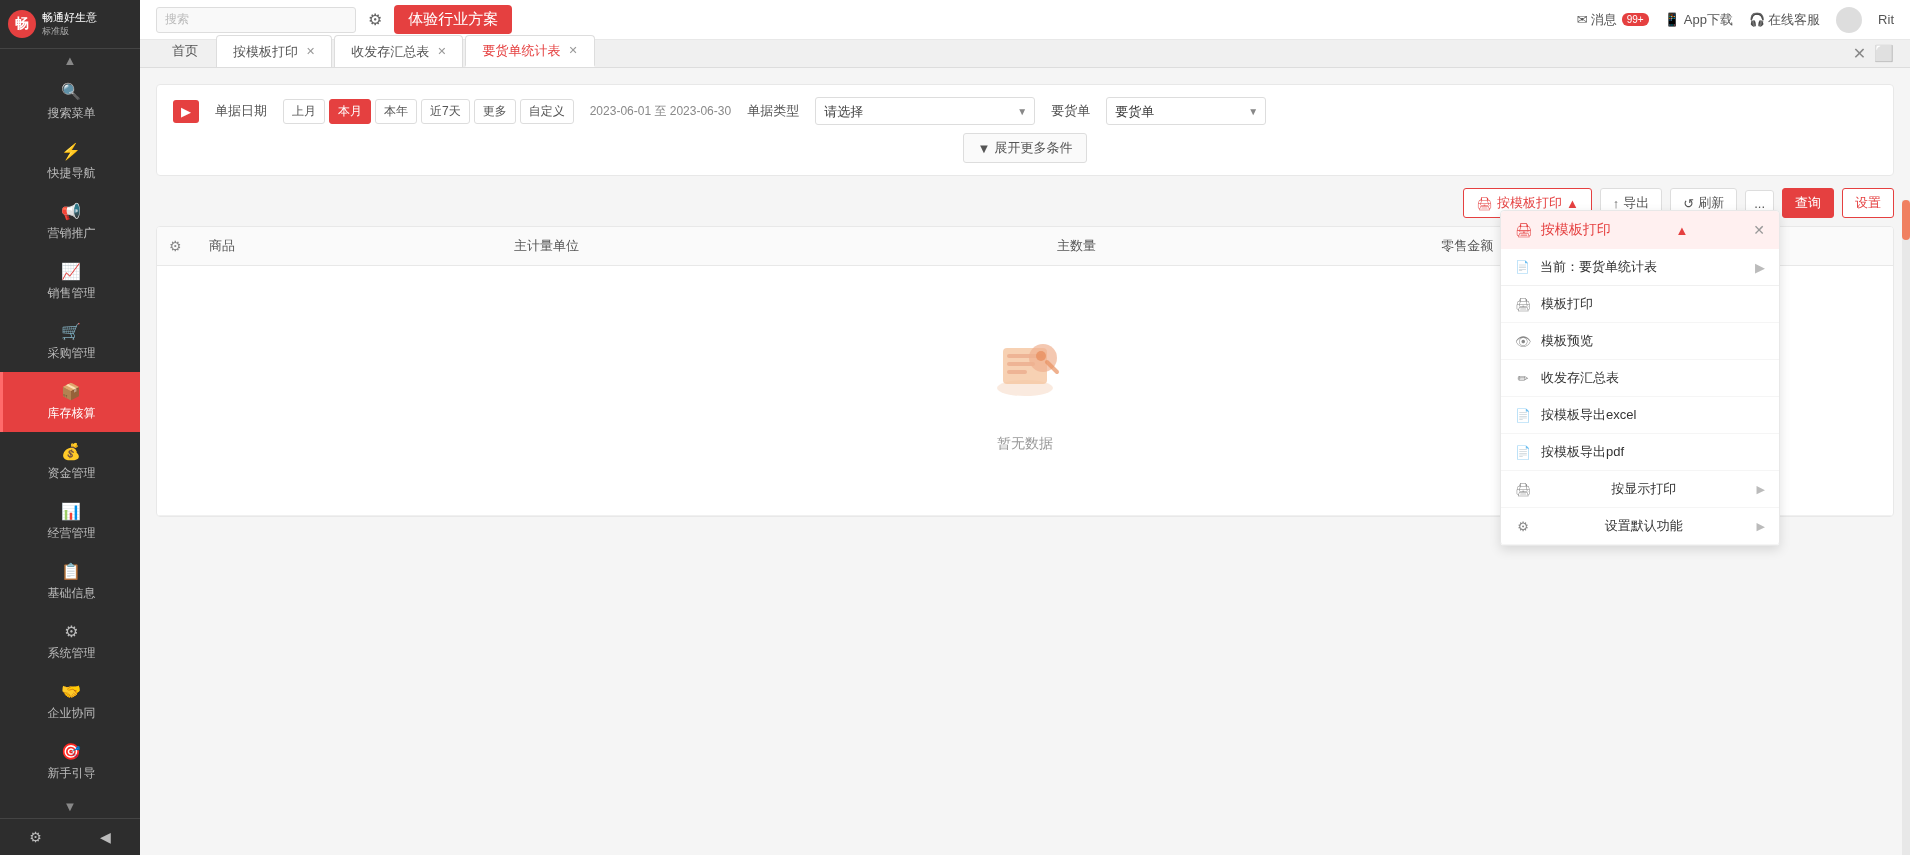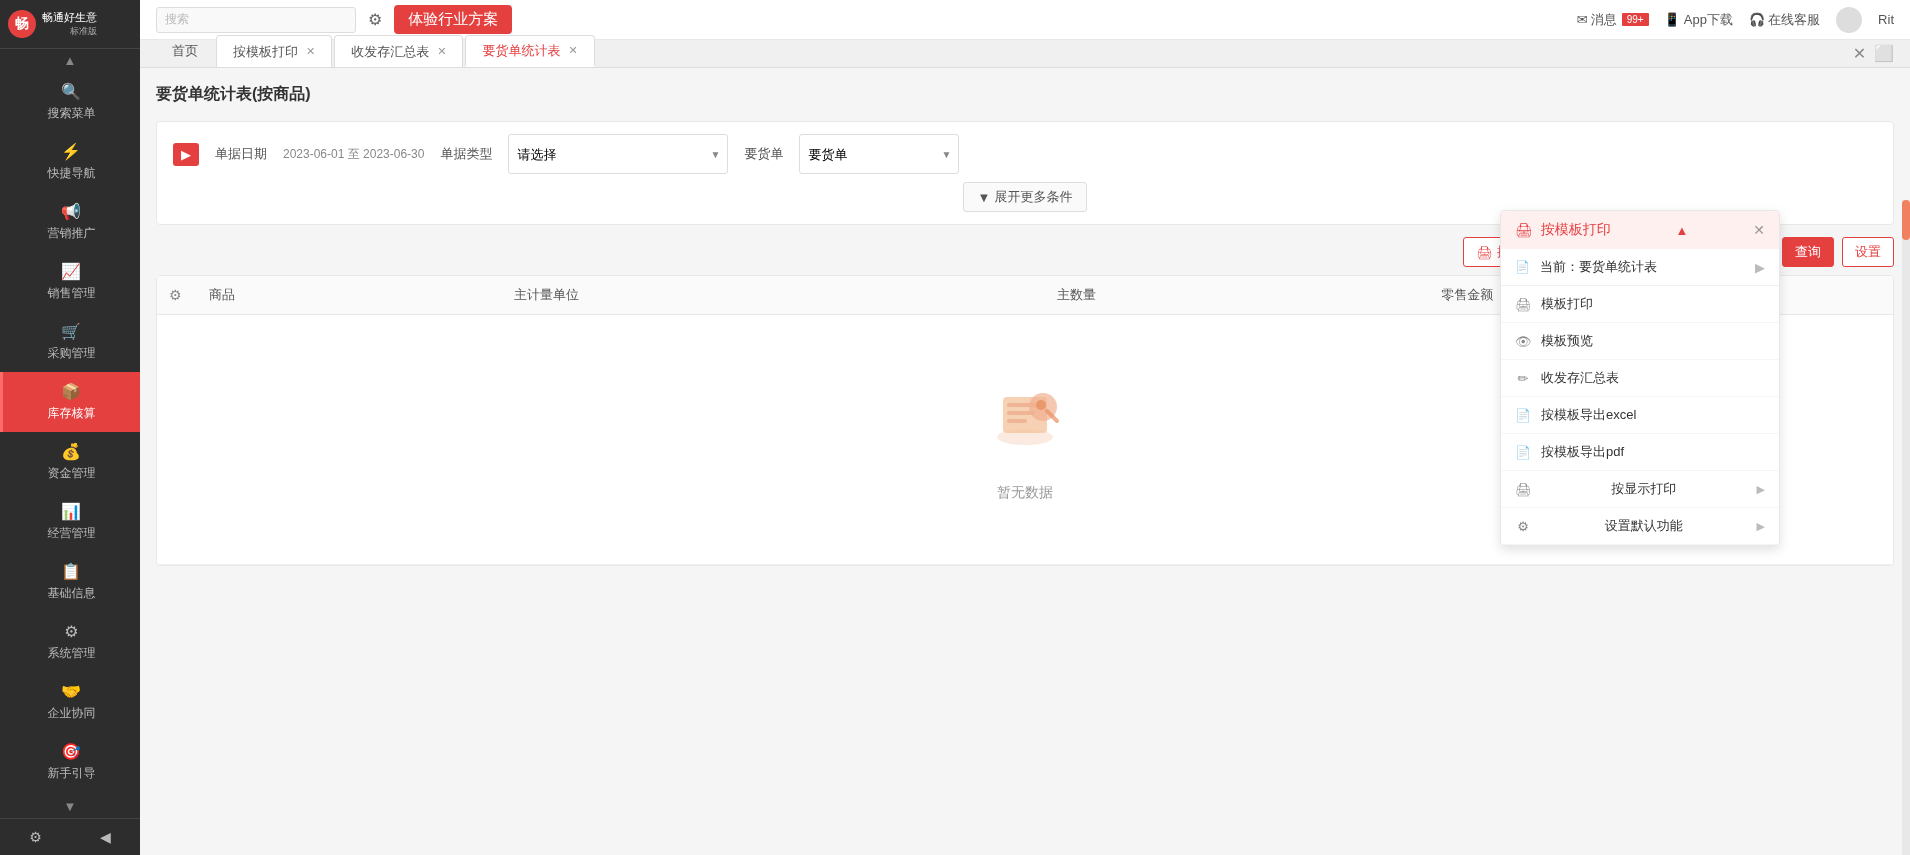--- a/index.html
+++ b/index.html
@@ -6,40 +6,40 @@
     body { background: #f5f5f5; font-size: 13px; color: #333; overflow: hidden; }
     
     
     .app-container { display: flex; height: 855px; width: 1910px; }
     
     
     .sidebar { width: 140px; background: #2d2d2d; color: #ccc; display: flex; flex-direction: column; flex-shrink: 0; }
     .sidebar-logo { padding: 10px 8px; border-bottom: 1px solid #444; display: flex; align-items: center; gap: 6px; }
     .sidebar-logo-icon { width: 28px; height: 28px; background: #e54040; border-radius: 50%; display: flex; align-items: center; justify-content: center; color: white; font-size: 14px; font-weight: bold; flex-shrink: 0; }
     .sidebar-logo-text { font-size: 11px; color: #fff; line-height: 1.3; }
-    .sidebar-logo-badge { font-size: 9px; color: #aaa; text-align: right; }
+    .sidebar-logo-badge { font-size: 9px; color: #aaa; }
     .sidebar-scroll { flex: 1; overflow-y: auto; }
     .sidebar-scroll::-webkit-scrollbar { width: 4px; }
     .sidebar-scroll::-webkit-scrollbar-thumb { background: #555; }
     .sidebar-item { display: flex; flex-direction: column; align-items: center; padding: 10px 0; cursor: pointer; border-left: 3px solid transparent; font-size: 12px; color: #bbb; gap: 4px; }
     .sidebar-item.active { background: #e54040; color: #fff; border-left-color: #ff6b6b; }
     .sidebar-item-icon { font-size: 16px; }
     .sidebar-bottom { padding: 10px 0; border-top: 1px solid #444; display: flex; justify-content: space-around; }
     .sidebar-bottom-btn { color: #bbb; font-size: 14px; cursor: pointer; }
 
     
     .main { flex: 1; display: flex; flex-direction: column; overflow: hidden; }
     
     
     .topbar { height: 40px; background: #fff; display: flex; align-items: center; padding: 0 16px; gap: 12px; border-bottom: 1px solid #e8e8e8; flex-shrink: 0; }
     .topbar-search { flex: 1; max-width: 200px; height: 26px; border: 1px solid #ddd; border-radius: 3px; padding: 0 8px; font-size: 12px; color: #999; background: #f9f9f9; display: flex; align-items: center; }
     .topbar-settings { color: #666; cursor: pointer; font-size: 16px; }
     .topbar-trial-btn { background: #e54040; color: white; border: none; border-radius: 4px; padding: 5px 14px; font-size: 15px; cursor: pointer; }
     .topbar-right { margin-left: auto; display: flex; align-items: center; gap: 16px; font-size: 13px; color: #555; }
-    .topbar-badge { background: #e54040; color: white; border-radius: 1px; font-size: 10px; padding: 1px 5px; margin-left: 2px; }
+    .topbar-badge { background: #e54040; color: white; border-radius: 6px; font-size: 10px; padding: 1px 5px; margin-left: 2px; }
     .topbar-right-item { display: flex; align-items: center; gap: 3px; cursor: pointer; }
     .topbar-avatar { width: 26px; height: 26px; background: #ddd; border-radius: 50%; }
 
     
     .tabbar { height: 28px; background: #f0f0f0; display: flex; align-items: flex-end; padding: 0 16px; border-bottom: 1px solid #ddd; flex-shrink: 0; gap: 2px; }
     .tab { height: 32px; padding: 0 16px; display: flex; align-items: center; gap: 6px; background: #fff; border: 1px solid #ddd; border-bottom: none; border-radius: 4px 4px 0 0; font-size: 13px; color: #555; cursor: pointer; }
     .tab.active { background: #fff; border-bottom: 2px solid #fff; color: #e54040; font-weight: 500; }
     .tab-close { color: #999; font-size: 11px; cursor: pointer; margin-left: 2px; }
     .tab-home { border: none; background: transparent; color: #555; }
 
@@ -50,21 +50,21 @@
     .page-title { font-size: 16px; font-weight: 600; color: #333; margin-bottom: 16px; }
     
     
     .filter-bar { background: #fff; border: 1px solid #e8e8e8; border-radius: 4px; padding: 12px 16px; margin-bottom: 12px; }
     .filter-row { display: flex; align-items: center; gap: 16px; flex-wrap: wrap; }
     .filter-label { font-size: 13px; color: #555; white-space: nowrap; }
     .date-group { display: flex; align-items: center; gap: 4px; }
     .date-btn { padding: 3px 8px; border: 1px solid #ddd; border-radius: 3px; font-size: 12px; cursor: pointer; background: #fff; color: #555; }
     .date-btn.active { background: #e54040; color: #fff; border-color: #e54040; }
     .date-range { font-size: 12px; color: #888; }
-    .type-select { height: 40px; border: 1px solid #ddd; border-radius: 3px; padding: 0 24px 0 8px; font-size: 13px; min-width: 220px; background: #fff; color: #000000; appearance: none; cursor: pointer; position: relative; }
+    .type-select { height: 28px; border: 1px solid #ddd; border-radius: 3px; padding: 0 24px 0 8px; font-size: 13px; min-width: 220px; background: #fff; color: #404040; appearance: none; cursor: pointer; position: relative; }
     .select-wrapper { position: relative; display: inline-flex; align-items: center; }
     .select-wrapper::after { content: '▼'; position: absolute; right: 8px; font-size: 10px; color: #888; pointer-events: none; }
     .expand-more-btn { display: flex; align-items: center; gap: 4px; padding: 5px 14px; border: 1px solid #ddd; border-radius: 3px; background: #fafafa; color: #555; font-size: 13px; cursor: pointer; }
     
     
     .toolbar { display: flex; align-items: center; justify-content: flex-end; margin-bottom: 8px; gap: 8px; }
     .toolbar-btn { display: flex; align-items: center; gap: 4px; padding: 5px 12px; border: 1px solid #ddd; border-radius: 3px; background: #fff; color: #555; font-size: 13px; cursor: pointer; }
     .toolbar-btn.primary { background: #e54040; color: white; border-color: #e54040; }
     .toolbar-btn.outline-red { border-color: #e54040; color: #e54040; background: #fff; }
     .toolbar-more { padding: 5px 8px; border: 1px solid #ddd; border-radius: 3px; background: #fff; color: #555; cursor: pointer; font-size: 13px; }
@@ -218,28 +218,35 @@
         <span>要货单统计表</span>
         <span class="tab-close">✕</span>
       </div>
       <div style="margin-left:auto;display:flex;align-items:center;gap:8px;padding-bottom:4px;">
         <span style="cursor:pointer;color:#888;font-size:16px;">✕</span>
         <span style="cursor:pointer;color:#888;font-size:16px;">⬜</span>
       </div>
     </div>
 
     <div class="page-content">
-      <h2 class="page-title">要货单统计表(按商品)</h2>
 
       <div class="filter-bar">
         <div class="filter-row">
 
           <div style="background:#e54040;color:white;border-radius:3px;padding:4px 8px;cursor:pointer;font-size:13px;">▶</div>
 
           <span class="filter-label">单据日期</span>
+          <div class="date-group">
+            <button class="date-btn">上月</button>
+            <button class="date-btn active">本月</button>
+            <button class="date-btn">本年</button>
+            <button class="date-btn">近7天</button>
+            <button class="date-btn">更多</button>
+            <button class="date-btn">自定义</button>
+          </div>
           <span class="date-range">2023-06-01 至 2023-06-30</span>
 
           <span class="filter-label">单据类型</span>
           <div class="select-wrapper">
             <select class="type-select">
               <option value="">请选择</option>
             </select>
           </div>
 
           <span class="filter-label">要货单</span>

